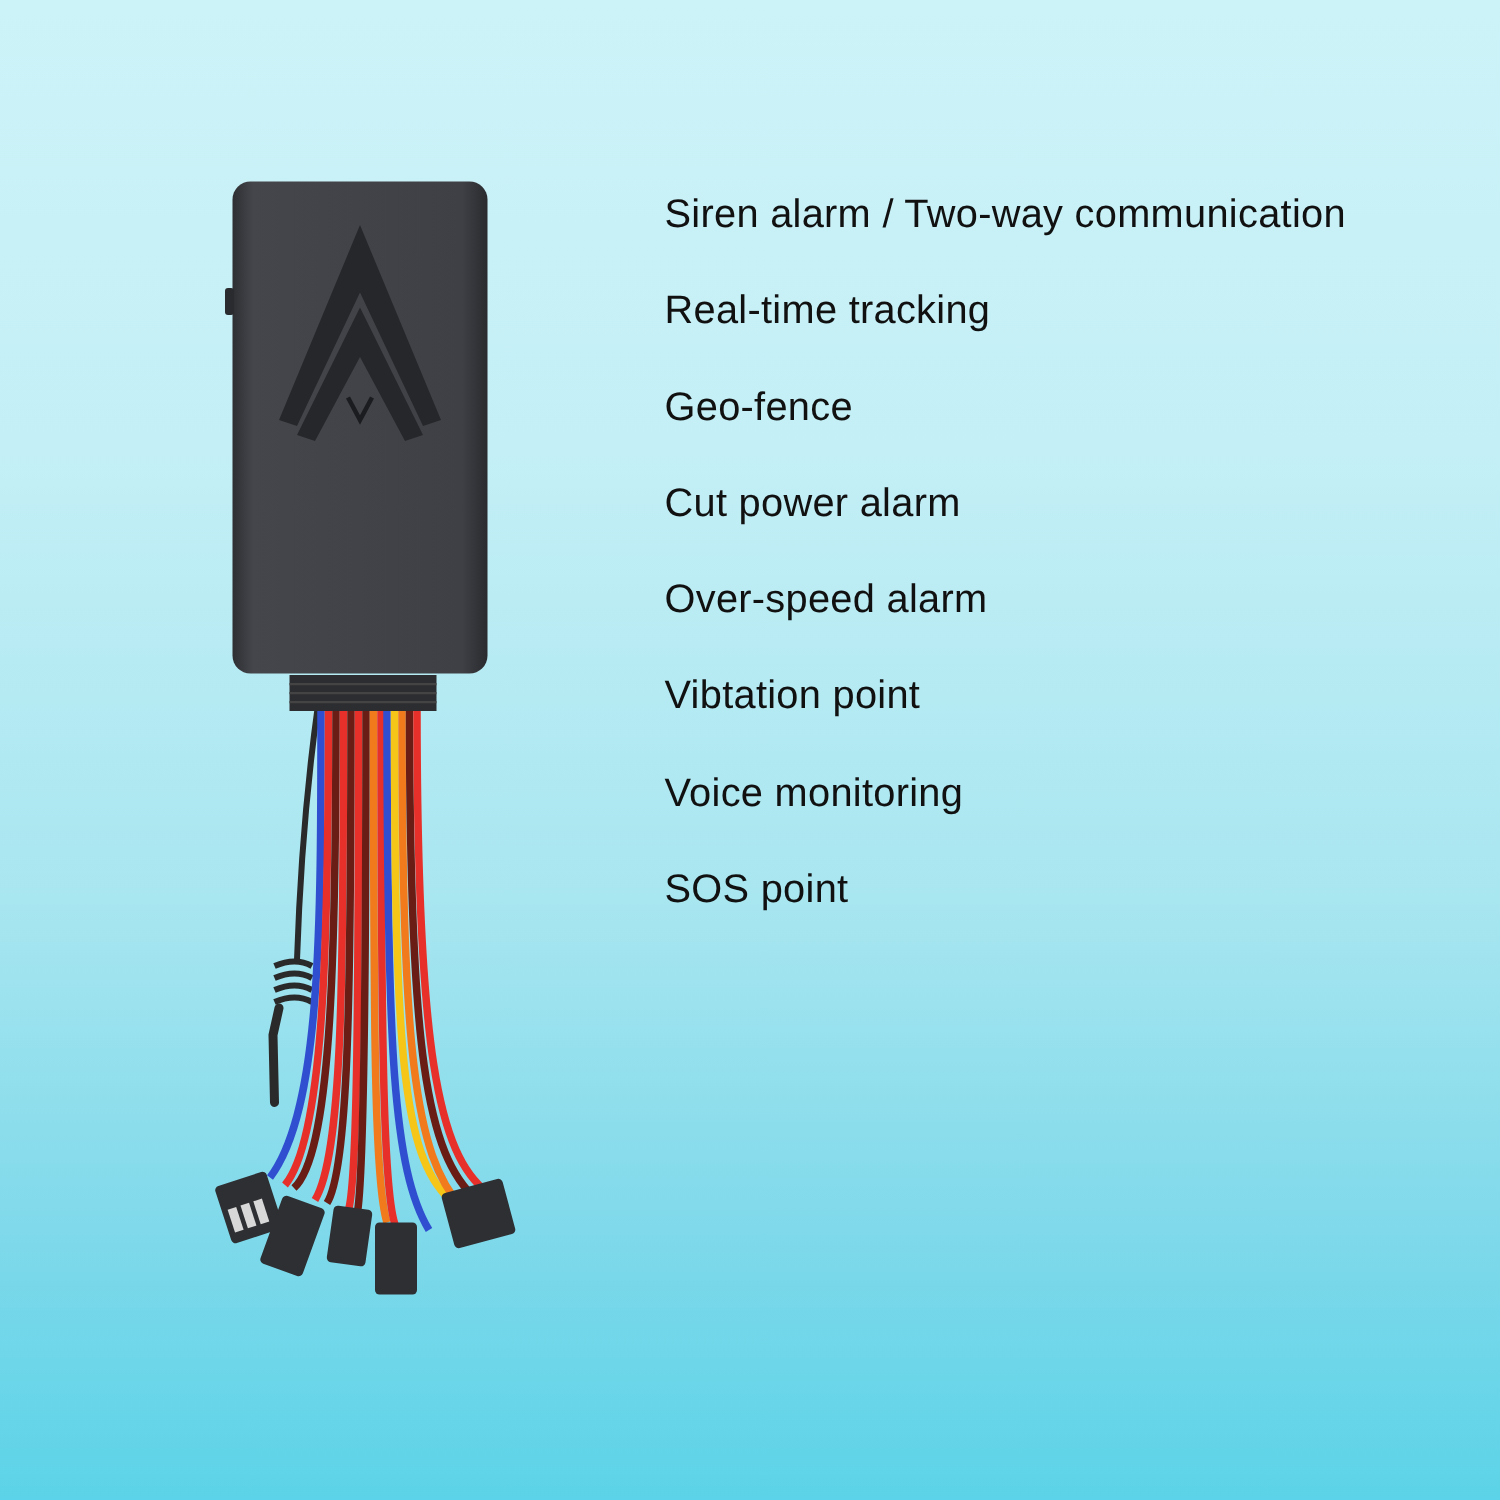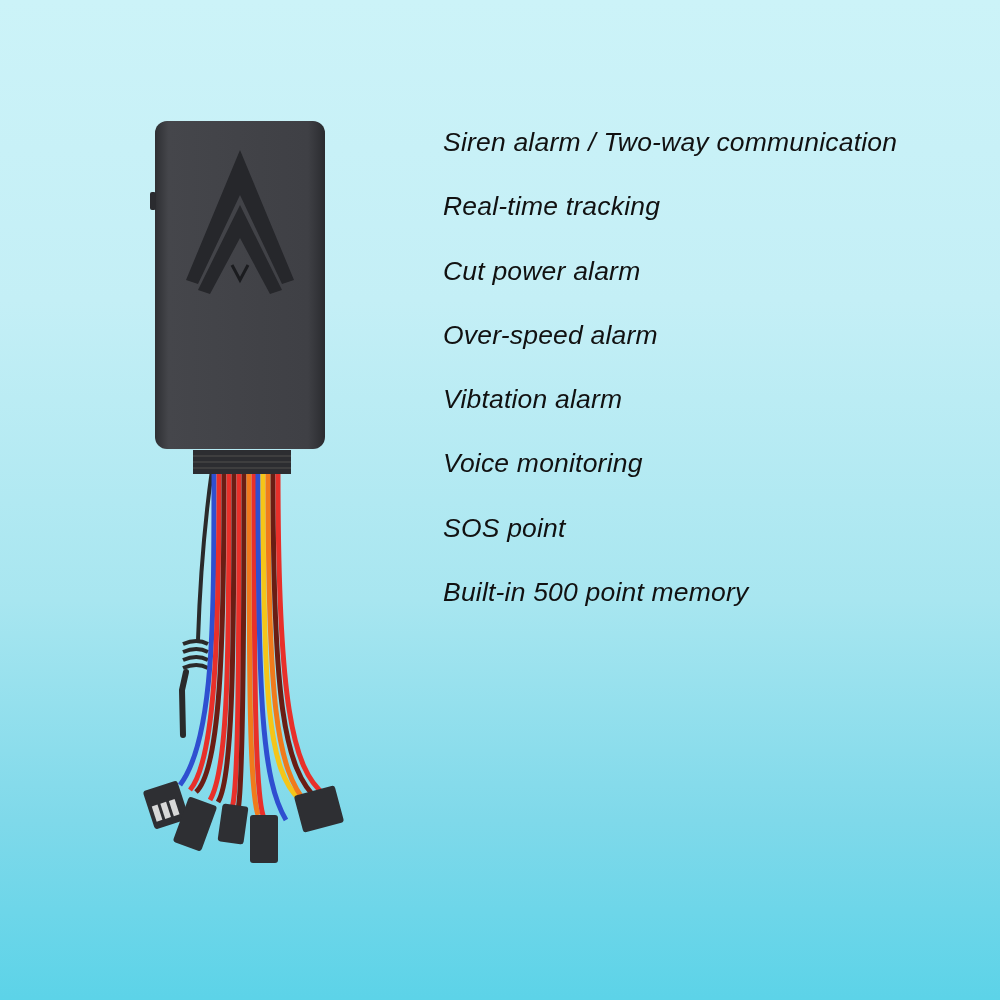--- a/index.html
+++ b/index.html
@@ -4,21 +4,21 @@
 <style>
   html, body { margin: 0; padding: 0; }
   body {
     width: 1000px; height: 1000px; overflow: hidden; position: relative;
     background: linear-gradient(180deg, #ccf3f8 0%, #c4eff6 30%, #a8e6f0 60%, #7fd9ea 82%, #5cd3e8 100%);
     font-family: "Liberation Sans", sans-serif;
   }
   .device { position: absolute; left: 0; top: 0; width: 420px; height: 1000px; }
   .features {
     position: absolute; left: 443px; top: 124px;
-    list-style: none; margin: 0; padding: 0; font-style: italic;
+    list-style: none; margin: 0; padding: 0;
   }
   .features li {
     height: 64.3px; line-height: 36px;
     font-size: 26.5px; color: #111; letter-spacing: 0.2px;
     white-space: nowrap;
   }
 </style>
 </head>
 <body>
 
@@ -79,19 +79,19 @@
   <g>
     <path d="M240,150 L294,280 L282,284 L240,195 L198,284 L186,280 Z" fill="#26272b"></path>
     <path d="M240,205 L282,290 L270,294 L240,238 L210,294 L198,290 Z" fill="#26272b"></path>
     <path d="M232,265 L240,280 L248,265" stroke="#1b1c1f" stroke-width="3" fill="none"></path>
   </g>
 </svg>
 
 <ul class="features">
   <li>Siren alarm / Two-way communication</li>
   <li>Real-time tracking</li>
+  <li>Geo-fence</li>
   <li>Cut power alarm</li>
   <li>Over-speed alarm</li>
-  <li>Vibtation alarm</li>
+  <li>Vibtation point</li>
   <li>Voice monitoring</li>
   <li>SOS point</li>
-  <li>Built-in 500 point memory</li>
 </ul>
 
 </body></html>

